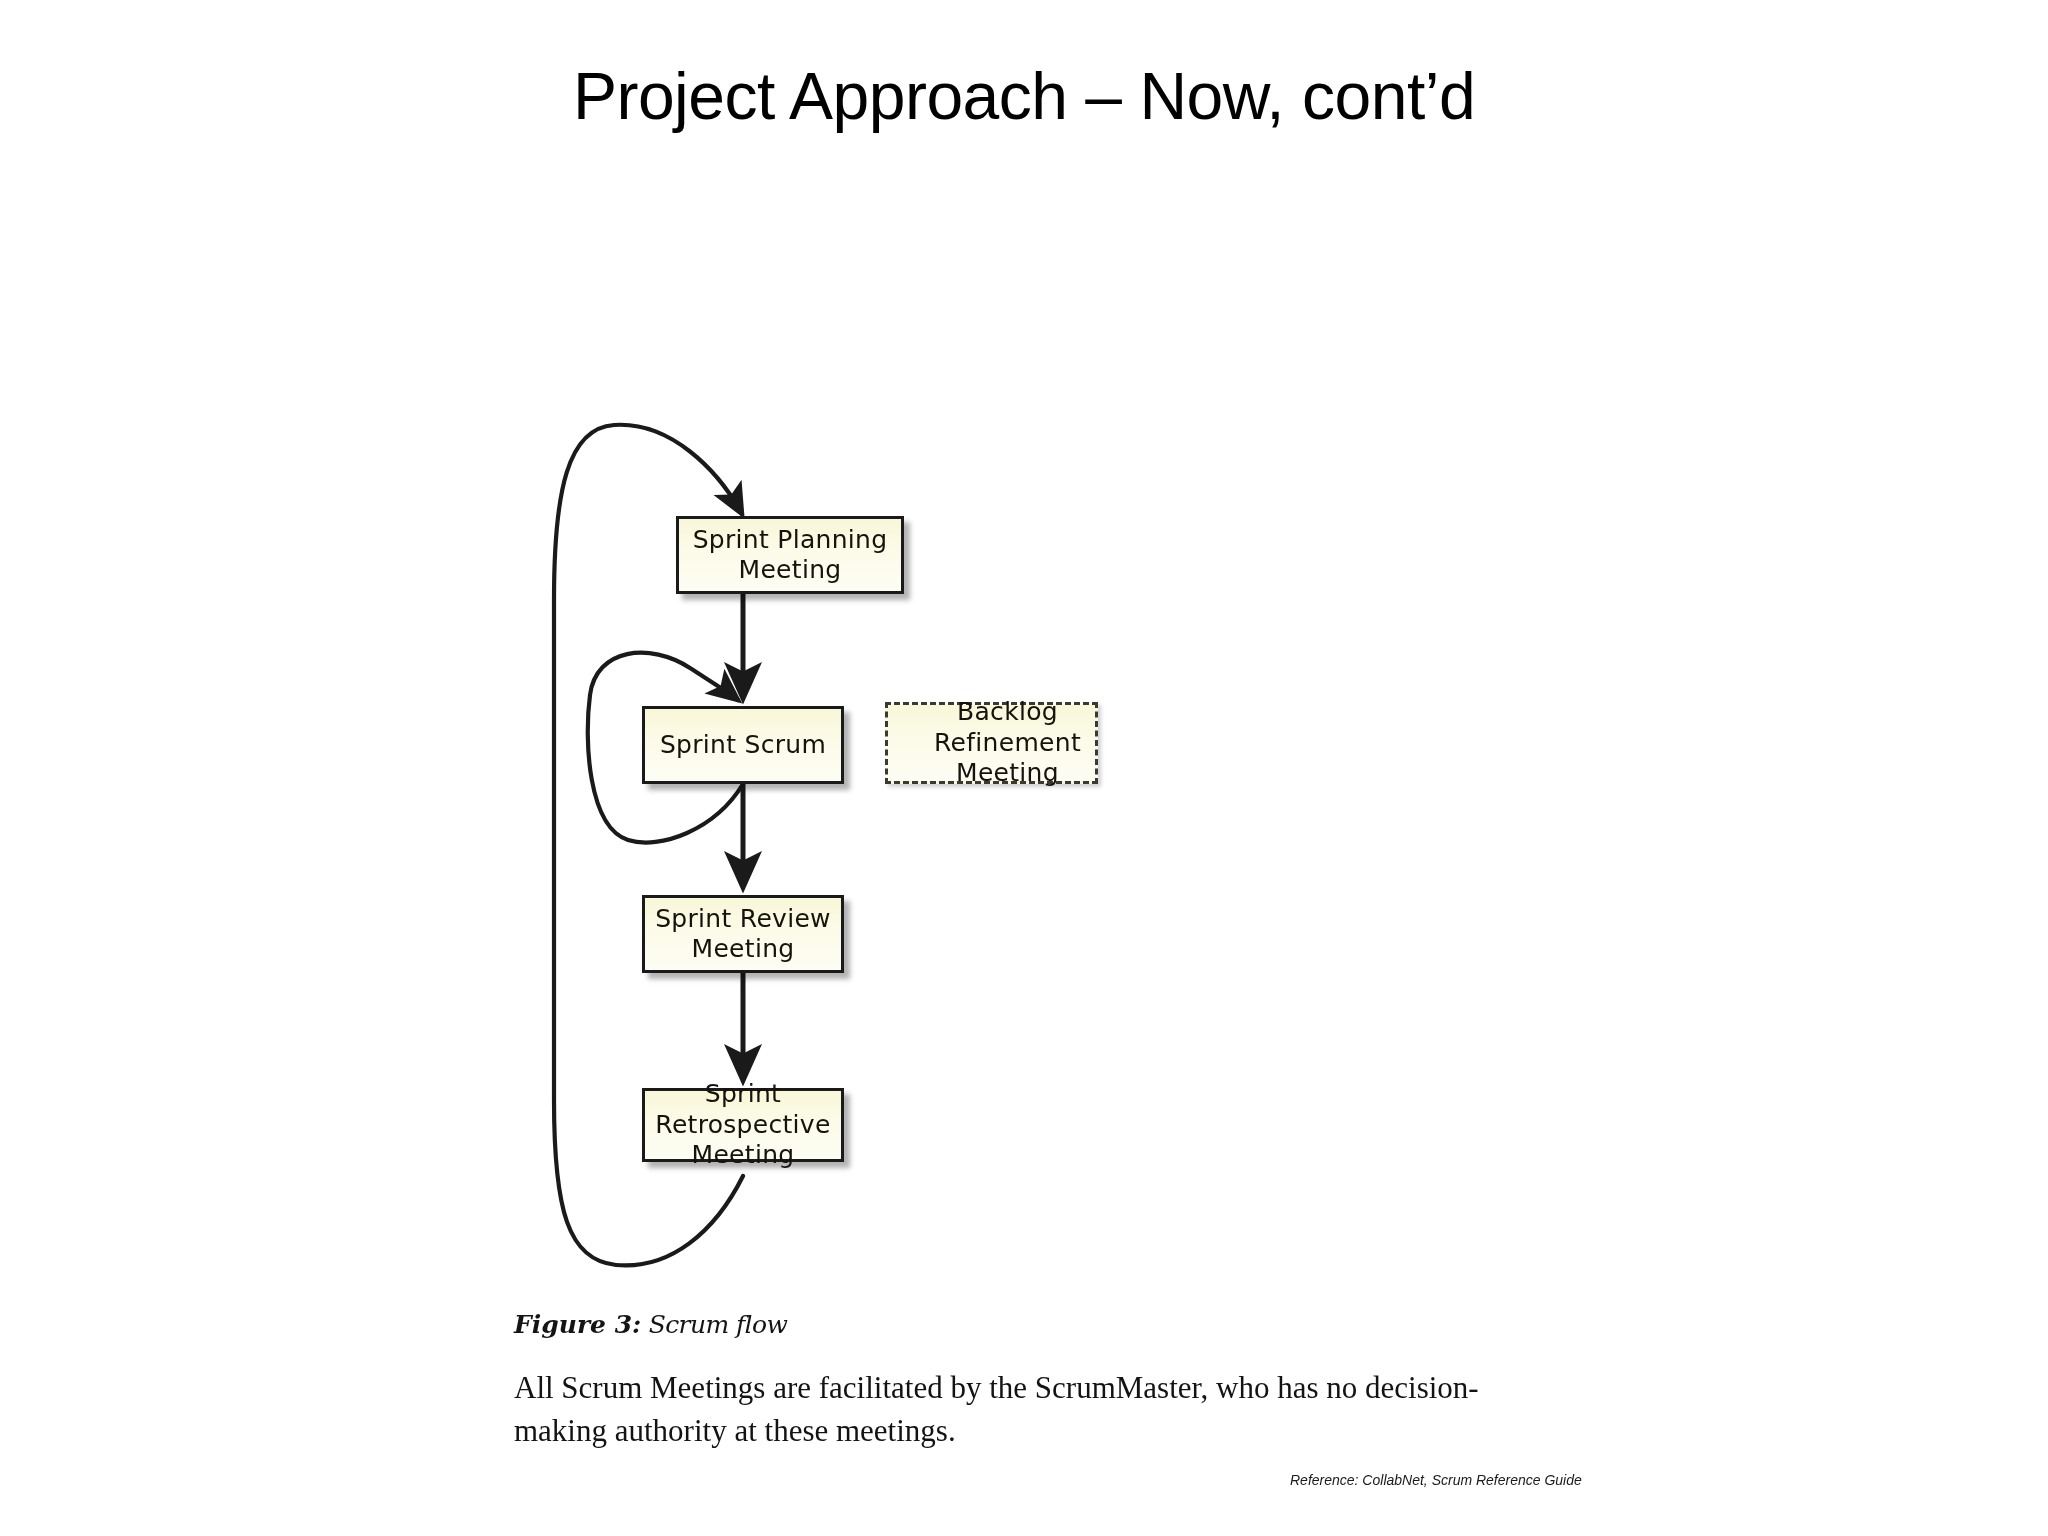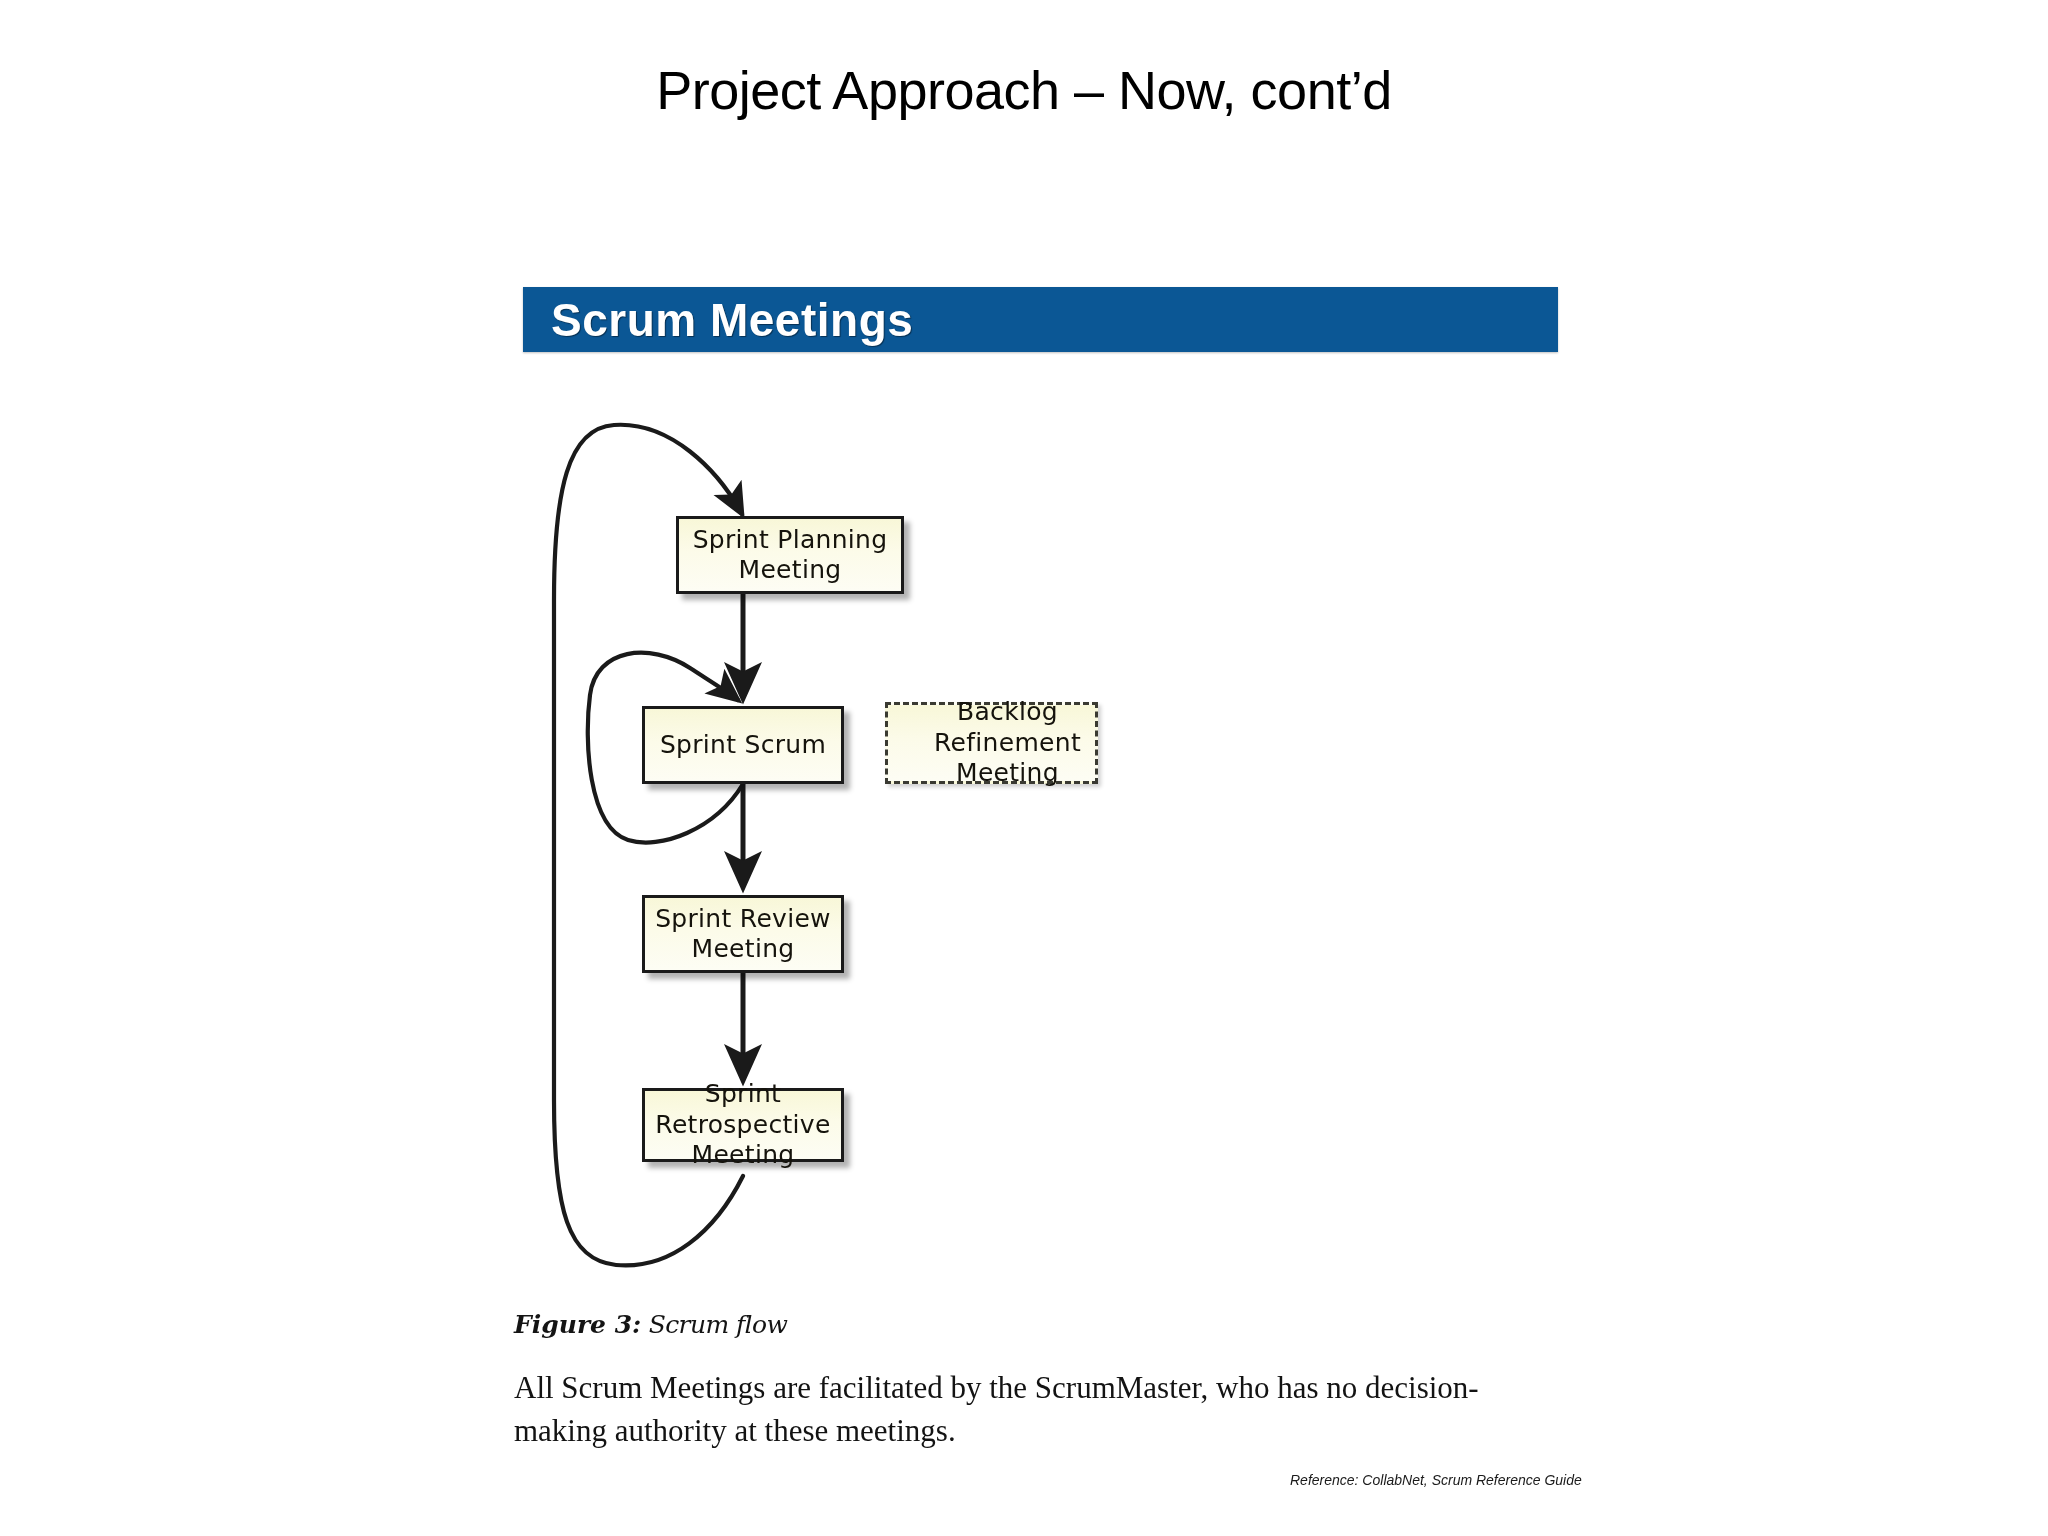--- a/index.html
+++ b/index.html
@@ -16,21 +16,21 @@
   }
 
   
   #slide-title {
     position: absolute;
     left: 0;
     top: 62px;
     width: 2048px;
     text-align: center;
     font-family: "Liberation Sans", sans-serif;
-    font-size: 54px;
+    font-size: 66px;
     font-weight: 400;
     color: #000000;
     letter-spacing: -0.5px;
     white-space: nowrap;
     line-height: 1.05;
   }
 
   
   #scrum-figure {
     position: absolute;
@@ -146,23 +146,20 @@
     white-space: nowrap;
   }
 </style>
 </head>
 <body>
 
 <div id="slide-title">Project Approach – Now, cont’d</div>
 
 <div id="scrum-figure">
 
-  <div id="scrum-banner">
-    <div id="scrum-banner-label">Scrum Meetings</div>
-  </div>
 
   <svg id="flow-svg" viewBox="0 0 1070 1000">
     <defs>
       <marker id="arrowhead" markerWidth="10" markerHeight="10" refX="7.2" refY="4" orient="auto" markerUnits="strokeWidth">
         <path d="M0,0.2 L8.5,4 L0,7.8 L1.9,4 Z" fill="#1a1a1a"></path>
       </marker>
     </defs>
 
     <path d="M 233,906
              C 205,962 160,1000 106,995

